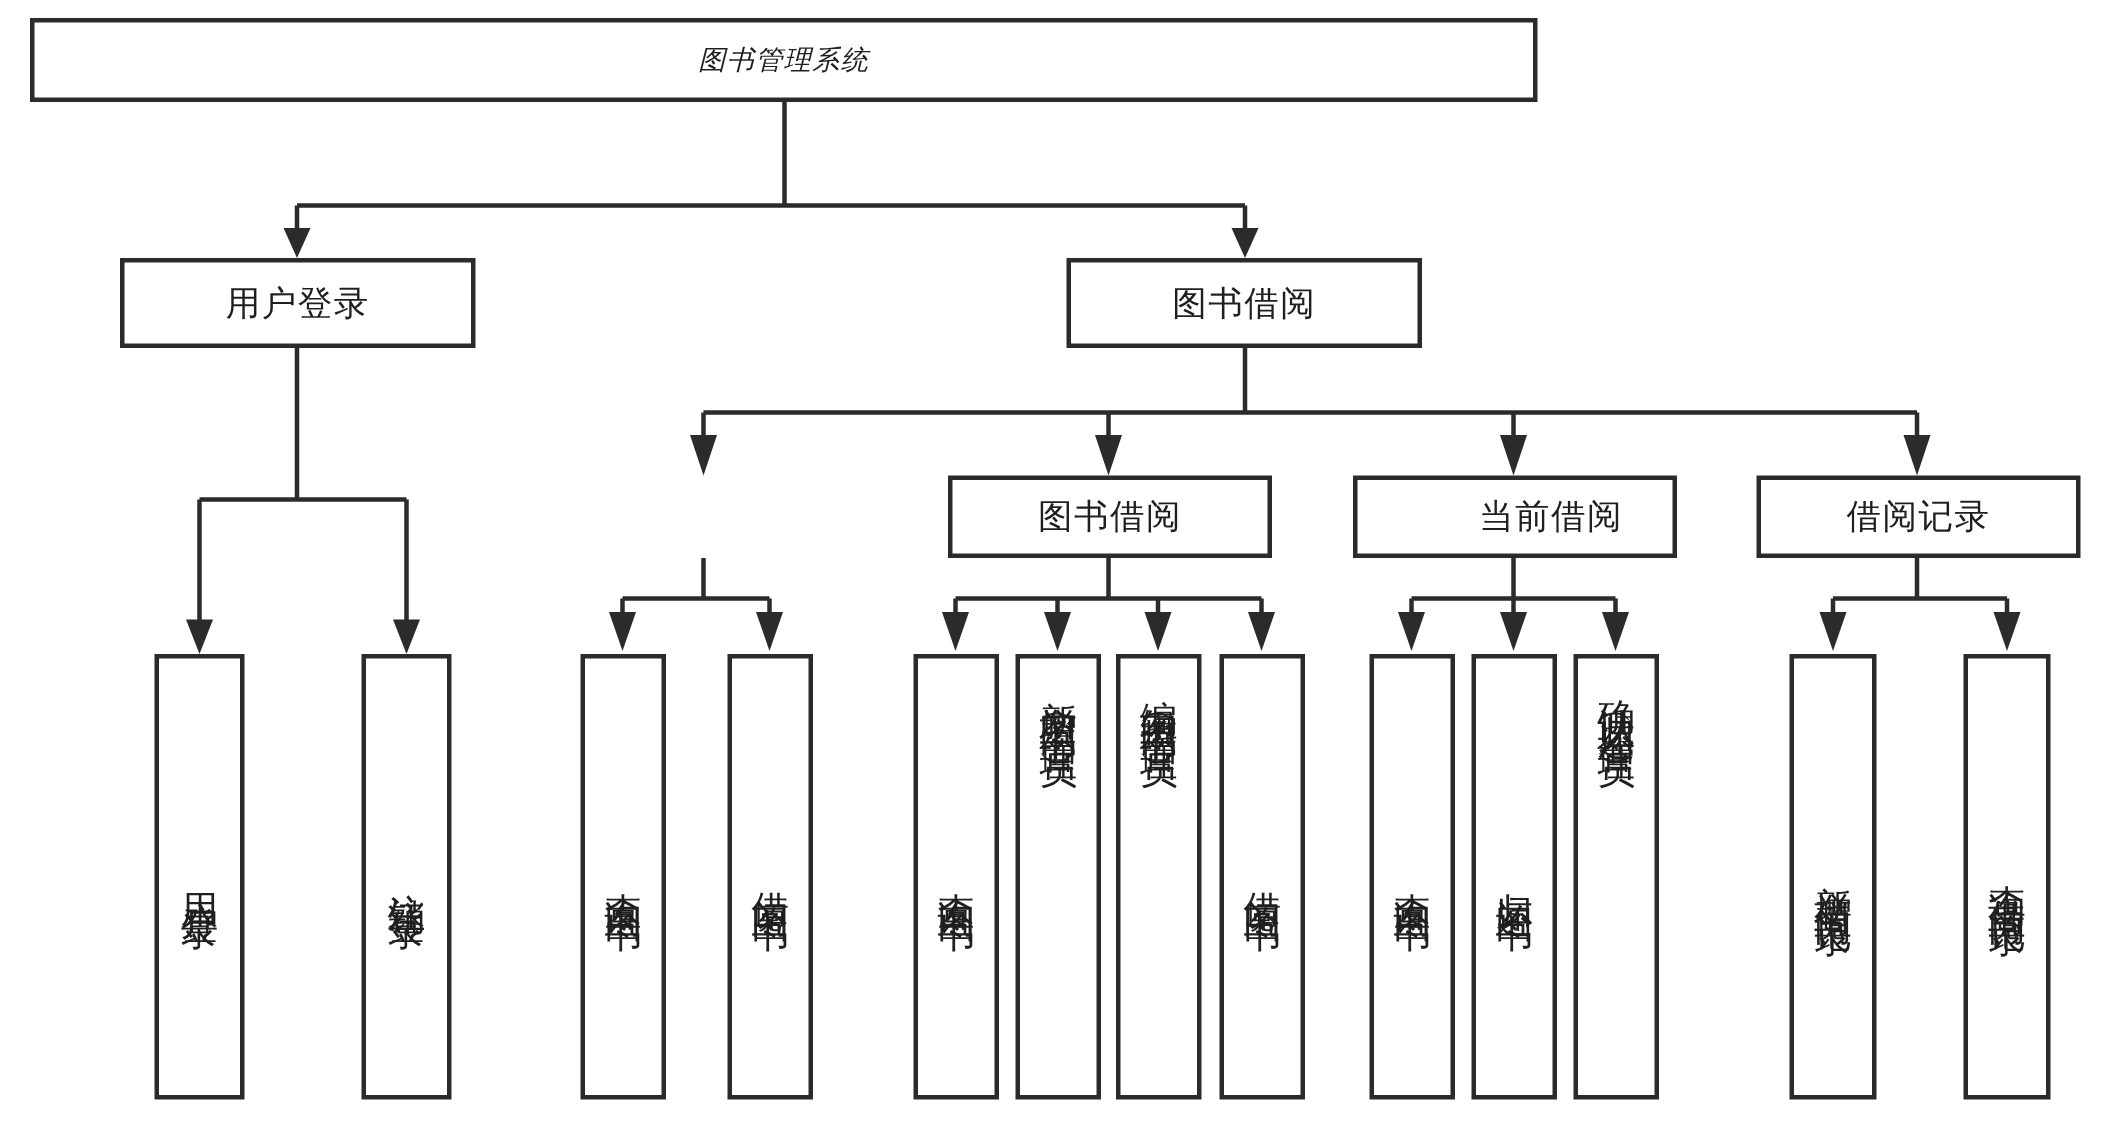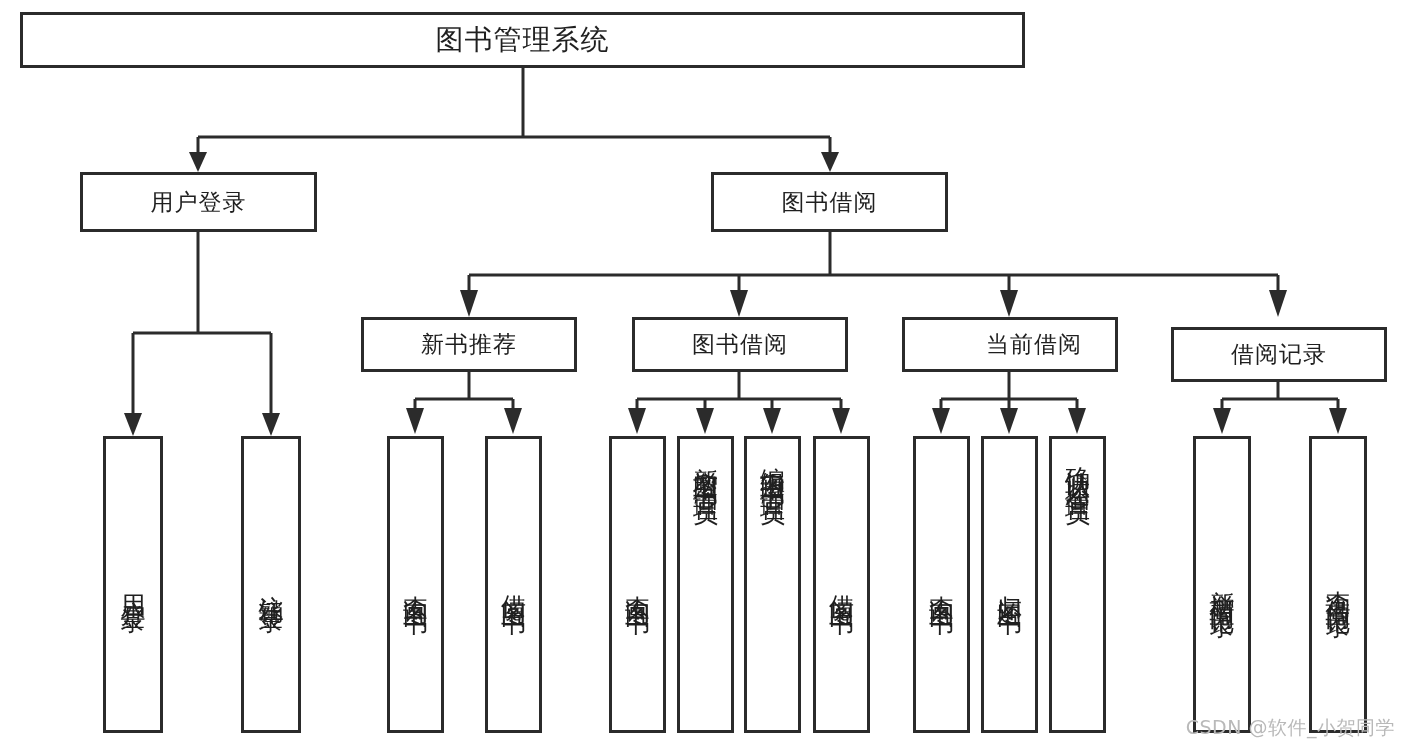--- a/index.html
+++ b/index.html
@@ -49,21 +49,21 @@
     align-items: center;
     justify-content: center;
     z-index: 2;
   }
   .node .label {
     color: #1f1f1f;
     letter-spacing: 1px;
     white-space: nowrap;
     text-align: center;
   }
-  .node.root .label   { font-size: 28px; }
+  .node.root .label   { font-size: 18px; font-style: italic; }
   .node.level2 .label { font-size: 23px; }
   .node.level3 .label { font-size: 23px; }
 
   
   .node.leaf {
     align-items: flex-start;
     padding-top: 8px;
   }
   .node.leaf .label {
     writing-mode: vertical-rl;
@@ -178,33 +178,30 @@
   </div>
 
   <div class="node level2" style="left:80px; top:172px; width:237px; height:60px;">
     <span class="label">用户登录</span>
   </div>
 
   <div class="node level2" style="left:711px; top:172px; width:237px; height:60px;">
     <span class="label">图书借阅</span>
   </div>
 
-  <div class="node level3" style="left:361px; top:317px; width:216px; height:55px;">
-    <span class="label">新书推荐</span>
-  </div>
 
   <div class="node level3" style="left:632px; top:317px; width:216px; height:55px;">
     <span class="label">图书借阅</span>
   </div>
 
   <div class="node level3" style="left:902px; top:317px; width:216px; height:55px;padding-left:48px;">
     <span class="label">当前借阅</span>
   </div>
 
-  <div class="node level3" style="left:1171px; top:327px; width:216px; height:55px;">
+  <div class="node level3" style="left:1171px; top:317px; width:216px; height:55px;">
     <span class="label">借阅记录</span>
   </div>
 
   <div class="node leaf mid" style="left:103px; top:436px; width:60px; height:297px;">
     <span class="label">用户登录</span>
   </div>
 
   <div class="node leaf mid" style="left:241px; top:436px; width:60px; height:297px;">
     <span class="label">注销登录</span>
   </div>
@@ -246,15 +243,14 @@
   </div>
 
   <div class="node leaf mid" style="left:1193px; top:436px; width:58px; height:297px;">
     <span class="label">新增借阅记录</span>
   </div>
 
   <div class="node leaf mid" style="left:1309px; top:436px; width:58px; height:297px;">
     <span class="label">查询借阅记录</span>
   </div>
 
-  <div id="watermark">CSDN @软件_小贺同学</div>
 
 </div>
 
 </body></html>

